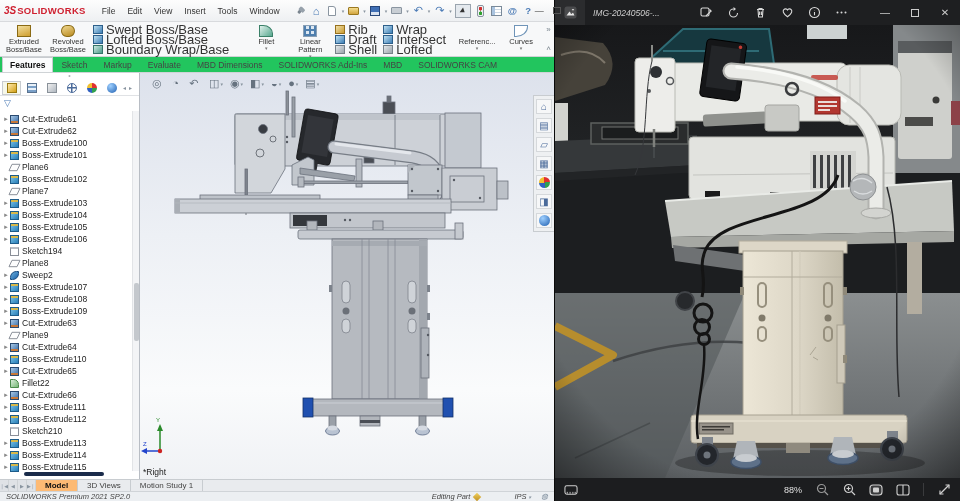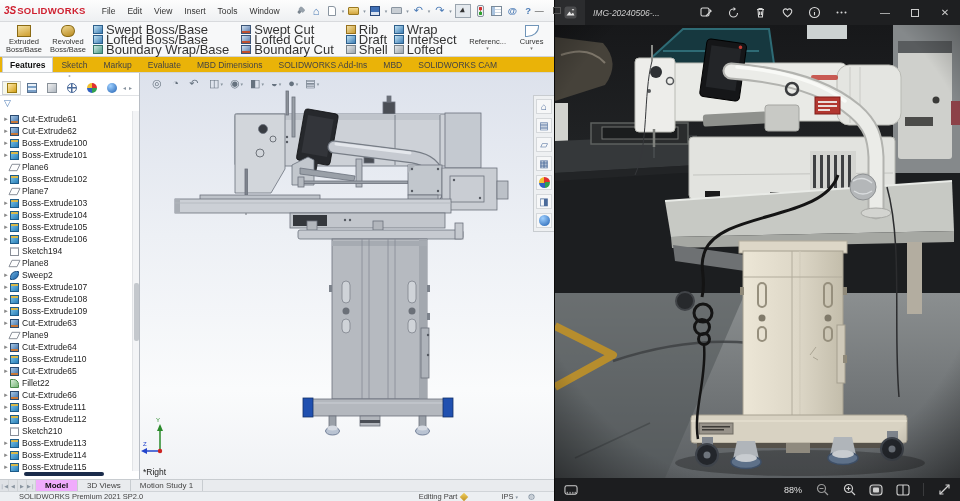--- a/index.html
+++ b/index.html
@@ -55,21 +55,21 @@
   .ic-revcut{background:linear-gradient(160deg,#cfe2f2,#49688e);border:1px solid #2d5f8a;border-radius:45%/55%;}
   .ic-fillet{background:linear-gradient(135deg,#dff0ea,#58a890);border:1px solid #3a8068;border-radius:0 70% 0 0;}
   .ic-pattern{background:repeating-linear-gradient(0deg,#4f7fae 0 2px,transparent 2px 5px),repeating-linear-gradient(90deg,#4f7fae 0 2px,#dde8f2 2px 5px);border:1px solid #8aa0b5;}
   .ic-curves{background:#fff;border:1px solid #6f94b8;border-radius:0 0 85% 0;}
   .si-blue{background:linear-gradient(135deg,#bfe0f2,#3f7fb5);border:1px solid #2d5f8a;}
   .si-teal{background:linear-gradient(135deg,#cfe8e0,#4a9a8a);border:1px solid #35756a;}
   .si-cut{background:linear-gradient(135deg,#cfe0f0,#5577aa);border:1px solid #3d5577;box-shadow:inset 0 -2px 0 #c05030;}
   .si-gold{background:linear-gradient(135deg,#f0dfa8,#c89a30);border:1px solid #96701c;}
   .si-gray{background:linear-gradient(135deg,#e5e8ea,#9aa4ac);border:1px solid #78828a;}
 
-  .rtabs{height:16px;display:flex;align-items:flex-end;background:#eab308;border-bottom:1px solid #cfd3d6;padding-left:2px;position:relative;flex:none;}
+  .rtabs{height:16px;display:flex;align-items:flex-end;background:#22c55e;border-bottom:1px solid #cfd3d6;padding-left:2px;position:relative;flex:none;}
   .rtab{font-size:8.5px;color:#444;padding:2px 7px 2px 7px;border:1px solid transparent;border-bottom:none;white-space:nowrap;}
   .rtab.active{background:#fbfcfd;border-color:#c8ccd0;font-weight:bold;color:#111;}
 
   .main{position:relative;flex:1;overflow:hidden;background:linear-gradient(180deg,#dde2ec,#edf0f5 40%,#fafbfc 78%,#f0f2f5);}
 
   .hud{position:absolute;left:152px;top:5px;display:flex;align-items:center;gap:7px;z-index:3;}
   .hu{display:flex;align-items:center;gap:1px;}
   .hug{font-size:11px;color:#66727f;line-height:11px;}
   .huc{font-size:5px;color:#8a95a0;visibility:hidden;}
   .huc.on{visibility:visible;}
@@ -108,23 +108,23 @@
   .orientlabel{position:absolute;left:143px;top:394px;font-size:8.5px;color:#222;z-index:2;}
 
   .tpane{position:absolute;right:0;top:22px;width:21px;background:#eef0f2;border:1px solid #c8ccd0;border-right:none;display:flex;flex-direction:column;align-items:center;padding:3px 0;gap:4px;z-index:4;}
   .tpi{width:16px;height:15px;display:flex;align-items:center;justify-content:center;font-size:10px;color:#4a6a9a;background:#f6f7f8;border:1px solid #d5d8db;}
   .tp-appearances::after{content:"";width:11px;height:11px;border-radius:50%;background:conic-gradient(#e03030 0 25%,#30a050 25% 50%,#3060c0 50% 75%,#f0c030 75%);}
   .tp-solidworks-resources::after{content:"";width:11px;height:11px;border-radius:50%;background:radial-gradient(circle at 35% 30%,#9fd0ff,#1f5fb0);}
 
   .dtabs{height:12px;background:#e9ebee;border-top:1px solid #c8ccd0;display:flex;align-items:stretch;font-size:8px;flex:none;}
   .dnav{width:9px;display:flex;align-items:center;justify-content:center;font-size:5px;color:#8a95a0;background:#dfe2e6;border-right:1px solid #cfd3d6;}
   .dtab{padding:0 9px;display:flex;align-items:center;border-right:1px solid #c8ccd0;color:#444;white-space:nowrap;}
-  .dtab.active{background:#f0abfc;font-weight:bold;color:#111;}
-
-  .sbar{height:10px;background:#eceff2;border-top:1px solid #d0d4d8;display:flex;align-items:center;font-size:7.5px;color:#444;padding:0 19px;flex:none;}
+  .dtab.active{background:#fdba74;font-weight:bold;color:#111;}
+
+  .sbar{height:10px;background:#eceff2;border-top:1px solid #d0d4d8;display:flex;align-items:center;font-size:7.5px;color:#444;padding:0 6px;flex:none;font-style:italic;}
   .sb-mode{margin-left:auto;}
   .sb-editicon{width:6px;height:6px;background:linear-gradient(135deg,#f0d060,#c09020);transform:rotate(45deg);margin:0 8px 0 4px;}
   .sb-units{margin-right:2px;}
   .sb-caret{font-size:5px;color:#8a95a0;margin-right:10px;}
   .sb-globe{font-size:8px;color:#7a8a9a;}
 
   
   .ph{width:405px;height:501px;display:flex;flex-direction:column;background:#141415;}
   .ph-tb{height:25px;background:#1e1f21;display:flex;align-items:center;color:#d8d8d8;flex:none;}
   .ph-appbtn{width:30px;height:100%;display:flex;align-items:center;justify-content:center;background:#2b2c2e;}
@@ -232,38 +232,35 @@
             <span class="si si-blue"></span>
             <span class="sl">Lofted Boss/Base</span>
           </span>
 
           <span class="cm-srow">
             <span class="si si-teal"></span>
             <span class="sl">Boundary Wrap/Base</span>
           </span>
         </span>
       <span class="cm-sep"></span>
-      <span class="cm-stack">
-
-          <span class="cm-srow">
-            <span class="si si-cut"></span>
-            <span class="sl">Swept Cut</span>
-          </span>
-
-          <span class="cm-srow">
-            <span class="si si-cut"></span>
-            <span class="sl">Lofted Cut</span>
-          </span>
-
-          <span class="cm-srow">
-            <span class="si si-cut"></span>
-            <span class="sl">Boundary Cut</span>
-          </span>
-        </span>
       <span class="cm-sep"></span>
+      <span style="display:flex">
+
+          <span class="cm-big">
+            <span class="bi ic-fillet"></span>
+            <span class="bl">Fillet</span>
+            <span class="fdot on">▾</span>
+          </span>
+
+          <span class="cm-big">
+            <span class="bi ic-pattern"></span>
+            <span class="bl">Linear Pattern</span>
+            <span class="fdot on">▾</span>
+          </span>
+        </span>
       <span class="cm-stack">
 
           <span class="cm-srow">
             <span class="si si-gold"></span>
             <span class="sl">Rib</span>
           </span>
 
           <span class="cm-srow">
             <span class="si si-blue"></span>
             <span class="sl">Draft</span>

